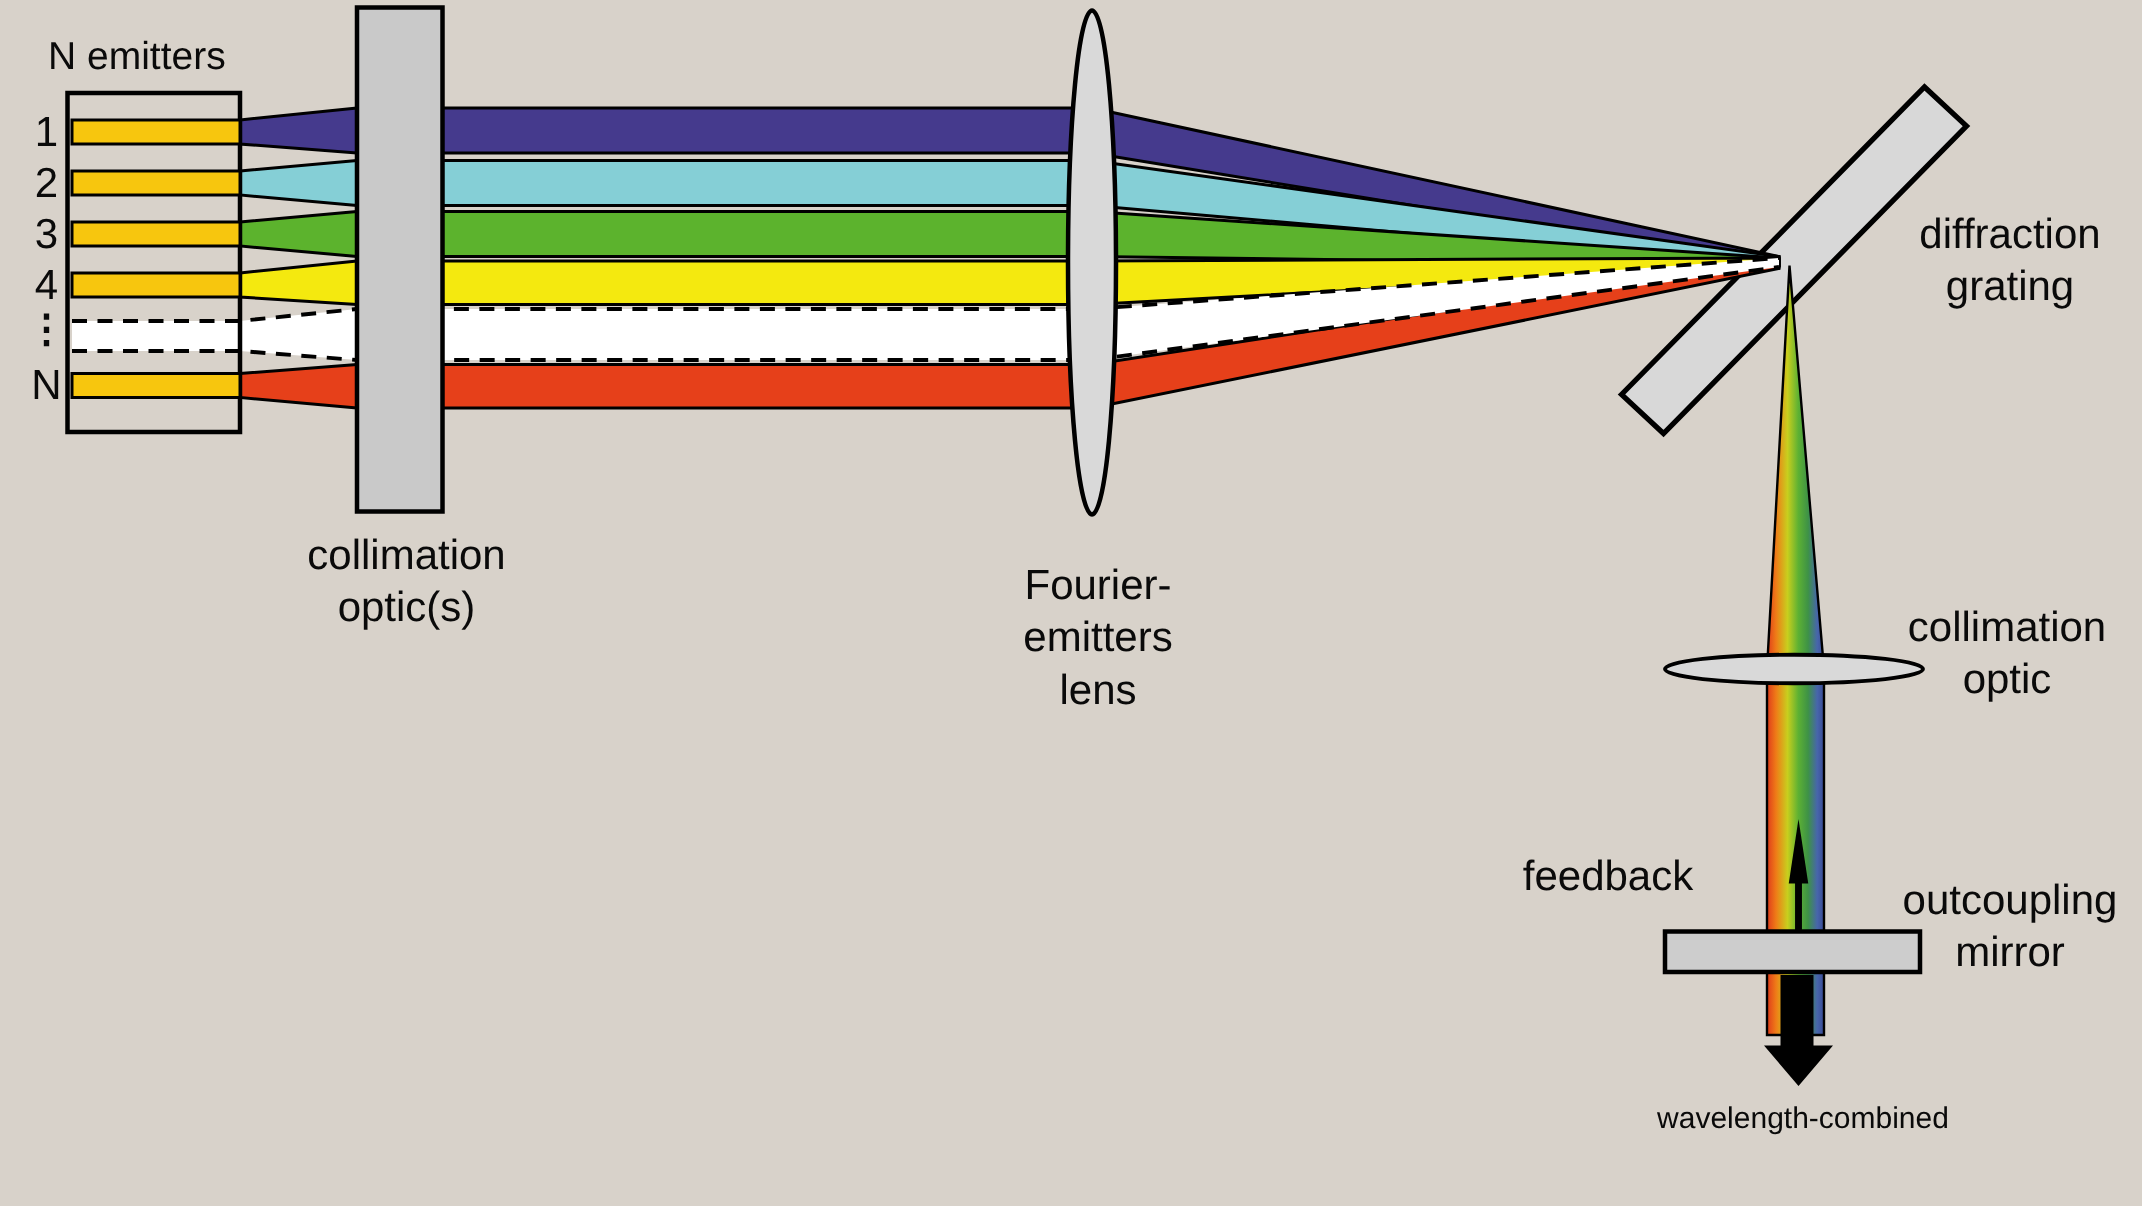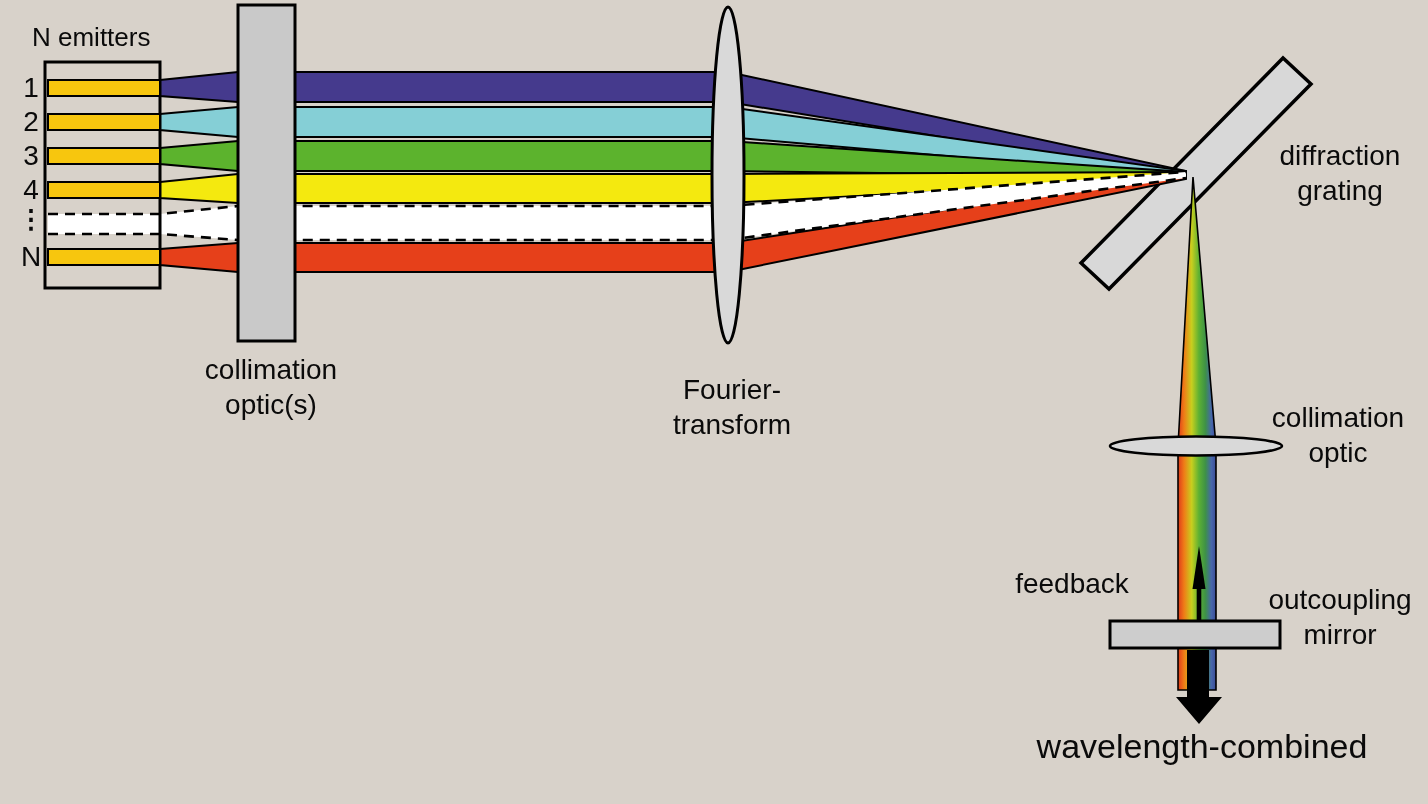--- a/index.html
+++ b/index.html
@@ -22,21 +22,21 @@
   .lbl.small-title{font-size:26px;text-align:left;}
   .num{
     position:absolute;
     width:30px;
     text-align:center;
     font-size:28px;
     line-height:32px;
   }
   .dots{font-size:26px;font-weight:bold;letter-spacing:0;line-height:26px;}
   .feedback-lbl{text-align:center;}
-  .output-lbl{font-size:34px;line-height:36px;}
+  .output-lbl{font-size:20px;line-height:36px;}
 </style>
 </head>
 <body>
 
 <div id="stage" style="background: rgb(216, 210, 202);">
 
   <svg id="diagram-svg" width="1428" height="804" viewBox="0 0 1428 804">
     <defs>
       <linearGradient id="rainbowGrad" x1="0" y1="0" x2="1" y2="0">
         <stop offset="0" stop-color="#df3a1b"></stop>
@@ -93,21 +93,22 @@
   <div class="num dots" style="left:16px;top:206px;">⋮</div>
   <div class="num" style="left:16px;top:241px;">N</div>
 
   <div class="lbl" style="left:151px;top:352px;width:240px;">
     <div>collimation</div>
     <div>optic(s)</div>
   </div>
 
   <div class="lbl" style="left:612px;top:372px;width:240px;">
     <div>Fourier-</div>
-    <div>transform</div>
+    <div>emitters</div>
+    <div>lens</div>
   </div>
 
   <div class="lbl" style="left:1220px;top:138px;width:240px;">
     <div>diffraction</div>
     <div>grating</div>
   </div>
 
   <div class="lbl" style="left:1218px;top:400px;width:240px;">
     <div>collimation</div>
     <div>optic</div>

